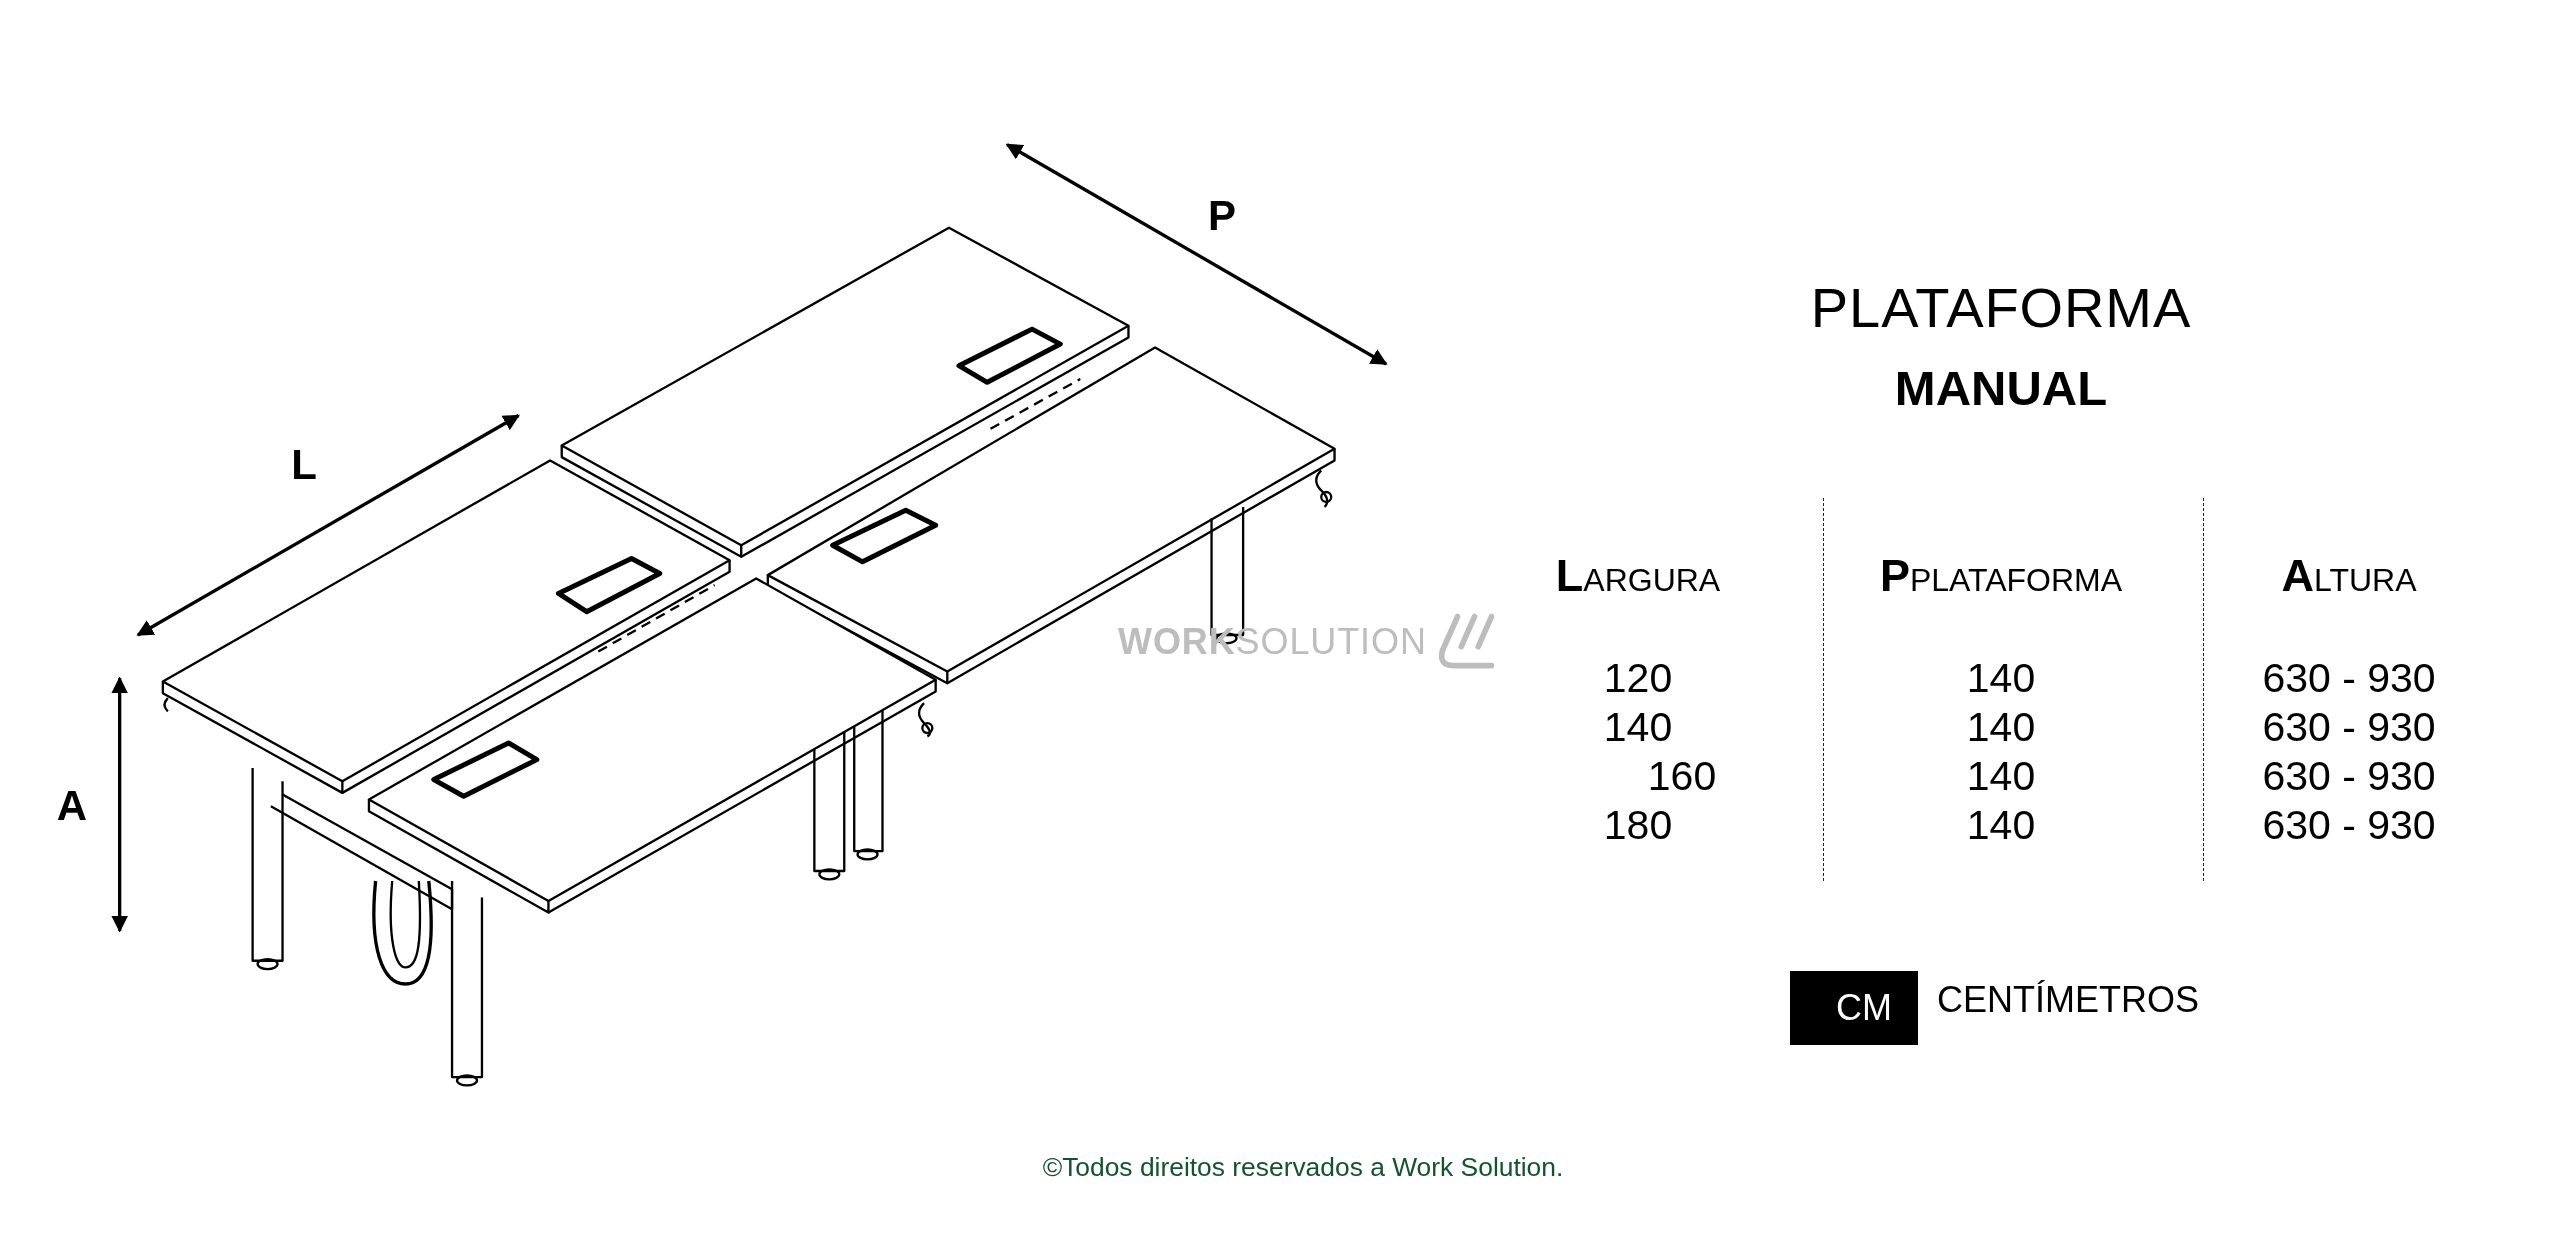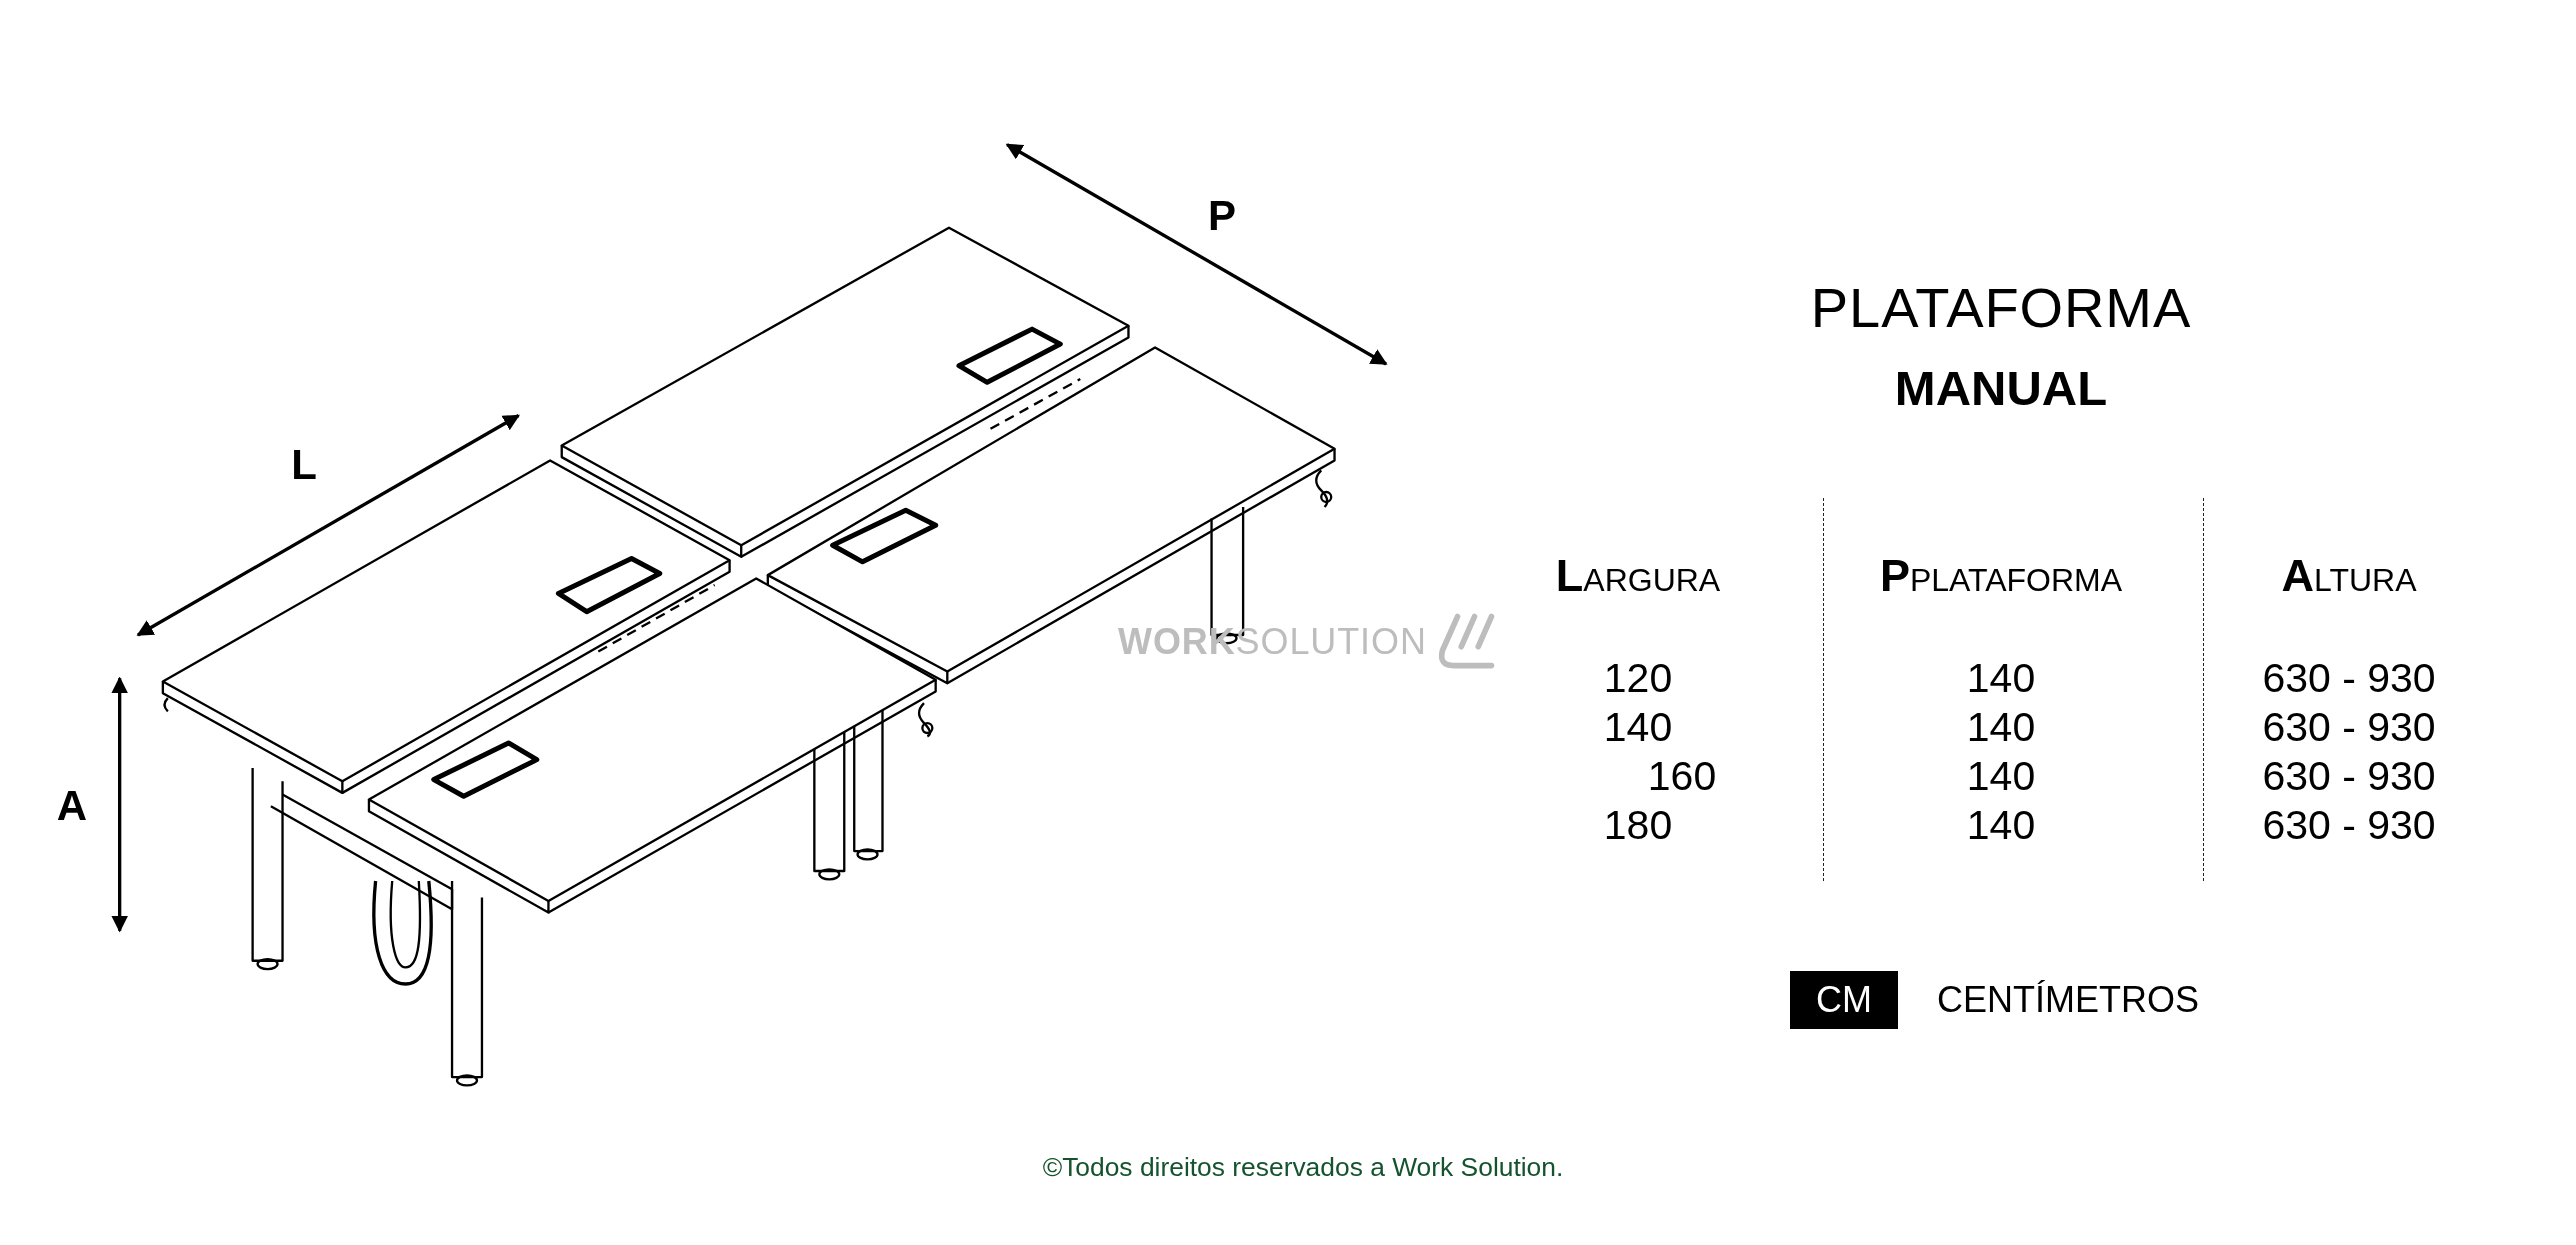--- a/index.html
+++ b/index.html
@@ -5,21 +5,21 @@
   html,body{margin:0;padding:0;background:#fff;}
   body{width:2576px;height:1245px;position:relative;overflow:hidden;font-family:"Liberation Sans","DejaVu Sans",sans-serif;color:#000;}
   .drawing{position:absolute;left:0;top:0;width:2576px;height:1245px;}
   .dim-label{position:absolute;font-weight:bold;font-size:42px;line-height:1;transform:translate(-50%,-50%);font-family:"Liberation Sans",sans-serif;}
   .title-sub{position:absolute;left:2001px;top:307px;transform:translate(-50%,-50%);font-size:56px;letter-spacing:0.9px;white-space:nowrap;}
   .title-main{position:absolute;left:2001px;top:388px;transform:translate(-50%,-50%);font-size:49px;font-weight:bold;white-space:nowrap;}
   .vdash{position:absolute;top:498px;height:383px;width:0;border-left:1.9px dashed #222;}
   .col-head{position:absolute;top:576px;transform:translate(-50%,-50%);white-space:nowrap;font-size:32px;}
   .col-head .cap{font-size:45px;font-weight:bold;}
   .cell{position:absolute;transform:translate(-50%,-50%);font-size:41px;white-space:nowrap;}
-  .unit-box{position:absolute;left:1790px;top:971px;width:108px;height:58px;background:#000;color:#fff;font-size:36px;display:flex;align-items:center;justify-content:center;}
+  .unit-box{position:absolute;left:1790px;top:971px;width:108px;height:74px;background:#000;color:#fff;font-size:36px;display:flex;align-items:center;justify-content:center;padding-left:20px;}
   .unit-text{position:absolute;left:1937px;top:1000px;transform:translateY(-50%);font-size:36px;white-space:nowrap;}
   .footer{position:absolute;left:1303px;top:1167px;transform:translate(-50%,-50%);color:#14532d;font-size:26.4px;white-space:nowrap;}
   .watermark{position:absolute;left:1118px;top:613px;height:57px;display:flex;align-items:center;color:#bdbdbd;font-size:36px;letter-spacing:0.9px;white-space:nowrap;}
   .watermark .wm-bold{font-weight:bold;}
   .watermark .wm-light{font-weight:normal;}
   .wm-logo{margin-left:5.7px;width:66px;height:66px;}
 </style>
 </head>
 <body>
 

